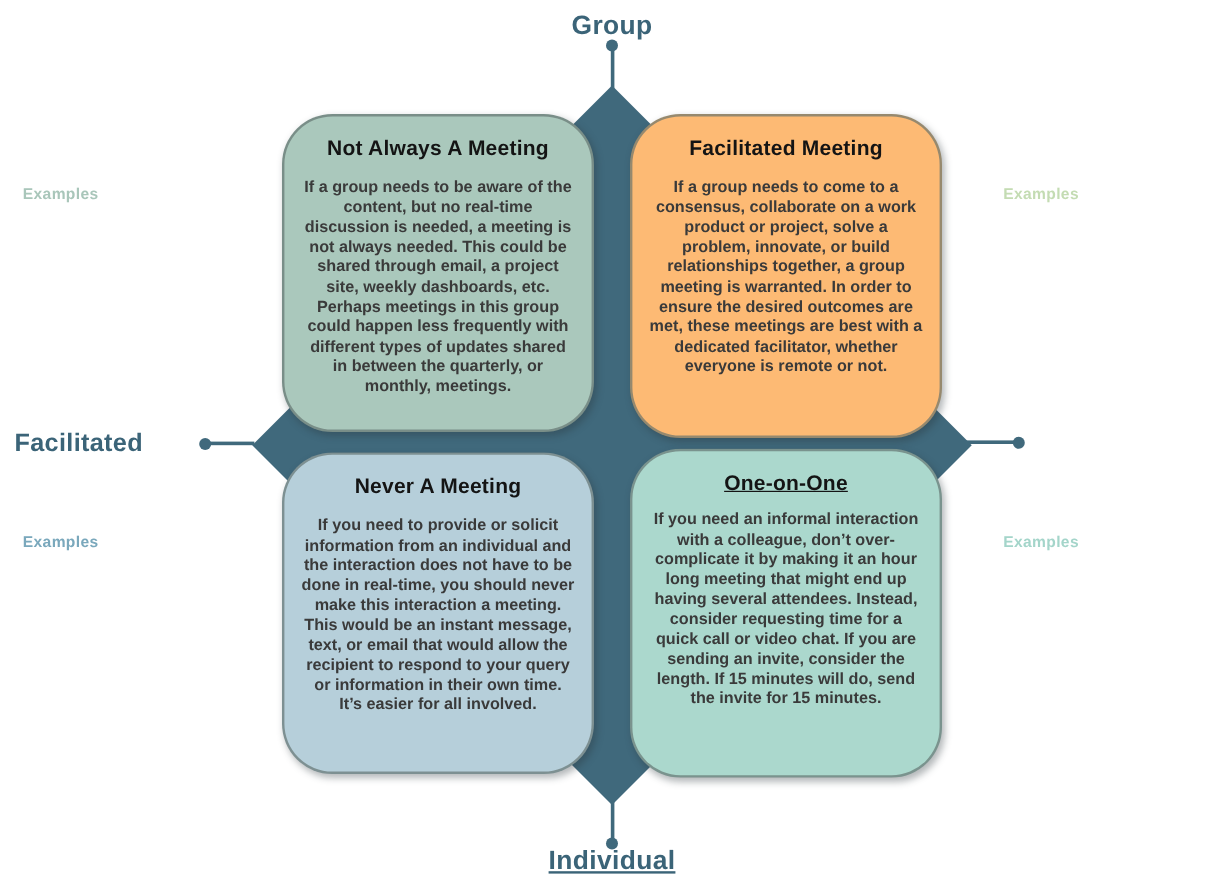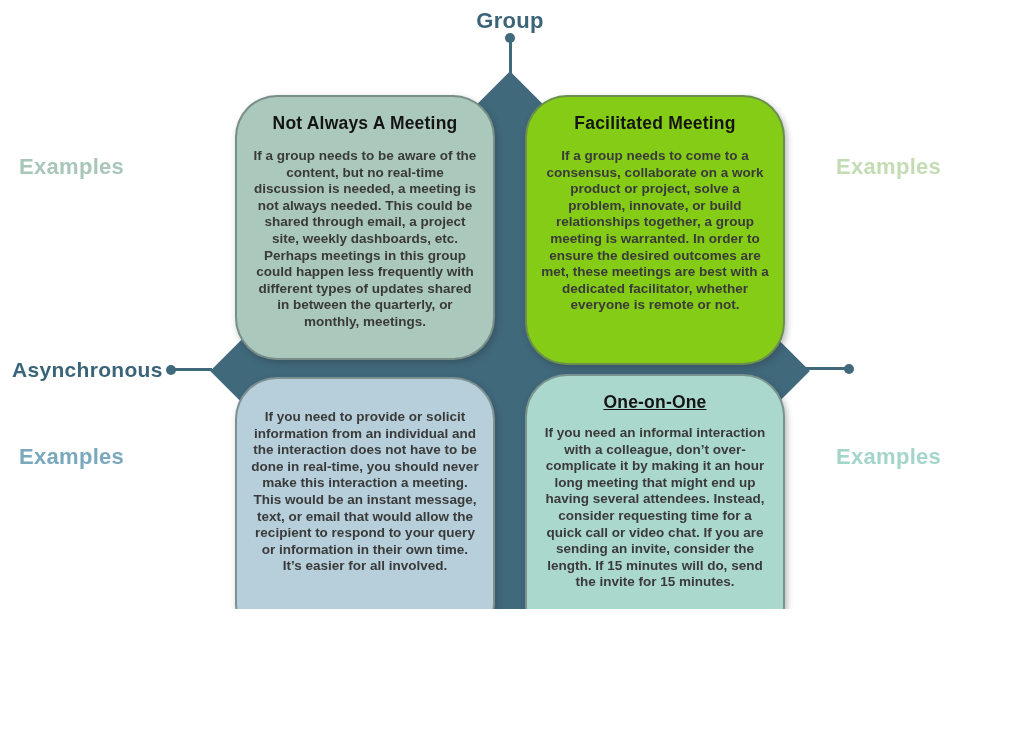--- a/index.html
+++ b/index.html
@@ -1,17 +1,17 @@
 <!DOCTYPE html>
 <html><head>
 <meta charset="utf-8">
 <style>
   html,body { margin:0; padding:0; background:#ffffff; }
   .canvas {
-    position:relative; width:1024px; height:609px; background:#ffffff;
+    position:relative; width:1024px; height:744px; background:#ffffff;
     font-family:"Liberation Sans", sans-serif; overflow:hidden;
   }
   
   .diamond {
     position:absolute; left:298px; top:159px; width:424px; height:424px;
     transform:rotate(45deg);
   }
   
   .axis-line { position:absolute; }
   .axis-line.v { width:3px; }
@@ -32,21 +32,21 @@
     box-shadow:2px 3px 6px rgba(40,52,56,0.35);
     padding:16px 14px 8px 14px; text-align:center; overflow:hidden;
   }
   .card.tl { left:235px; top:95px;  height:265px; }
   .card.tr { left:525px; top:95px;  height:270px; }
   .card.bl { left:235px; top:377px; height:268px; }
   .card.br { left:525px; top:374px; height:274px; }
   .card-title { font-size:17.5px; font-weight:bold; letter-spacing:0.2px; }
   .card-body  { margin-top:14px; font-size:13.5px; line-height:1.23;font-weight:bold; }
   
-  .examples { position:absolute; font-weight:bold; font-size:22px; letter-spacing:0.3px; }
+  .examples { position:absolute; font-weight:bold; font-size:13px; letter-spacing:0.3px; }
   .examples.tl { left:19px;  top:154px; }
   .examples.tr { left:836px; top:154px; }
   .examples.bl { left:19px;  top:444px; }
   .examples.br { left:836px; top:444px; }
 </style>
 </head>
 <body>
 
 <div class="canvas">
 
@@ -57,33 +57,34 @@
   <div class="axis-line h" style="left: 174px; top: 368px; width: 38px; background-color: rgb(64, 105, 124);"></div>
   <div class="axis-line h" style="left: 804px; top: 367px; width: 42px; background-color: rgb(64, 105, 124);"></div>
 
   <div class="axis-dot" style="left: 505px; top: 33px; background-color: rgb(64, 105, 124);"></div>
   <div class="axis-dot" style="left: 505px; top: 698px; background-color: rgb(64, 105, 124);"></div>
   <div class="axis-dot" style="left: 166px; top: 365px; background-color: rgb(64, 105, 124);"></div>
   <div class="axis-dot" style="left: 844px; top: 364px; background-color: rgb(64, 105, 124);"></div>
 
   <div class="axis-label top" style="color: rgb(59, 100, 120);">Group</div>
   <div class="axis-label bottom" style="color: rgb(59, 100, 120);">Individual</div>
-  <div class="axis-label left" style="color: rgb(59, 100, 120);">Asynchronous</div>
+  <div class="axis-label left" style="color: rgb(59, 100, 120);">Facilitated</div>
 
   <div class="card tl" style="background-color: rgb(170, 200, 188);">
     <div class="card-title" style="color: rgb(20, 20, 20);">Not Always A Meeting</div>
     <div class="card-body" style="color: rgb(58, 58, 58);">If a group needs to be aware of the content, but no real-time discussion is needed, a meeting is not always needed. This could be shared through email, a project site, weekly dashboards, etc. Perhaps meetings in this group could happen less frequently with different types of updates shared in between the quarterly, or monthly, meetings.</div>
   </div>
 
-  <div class="card tr" style="background-color: #84cc16;">
+  <div class="card tr" style="background-color: #fdba74;">
     <div class="card-title" style="color: rgb(20, 20, 20);">Facilitated Meeting</div>
     <div class="card-body" style="color: rgb(58, 58, 58);">If a group needs to come to a consensus, collaborate on a work product or project, solve a problem, innovate, or build relationships together, a group meeting is warranted. In order to ensure the desired outcomes are met, these meetings are best with a dedicated facilitator, whether everyone is remote or not.</div>
   </div>
 
   <div class="card bl" style="background-color: rgb(182, 207, 218);">
+    <div class="card-title" style="color: rgb(20, 20, 20);">Never A Meeting</div>
     <div class="card-body" style="color: rgb(58, 58, 58);">If you need to provide or solicit information from an individual and the interaction does not have to be done in real-time, you should never make this interaction a meeting. This would be an instant message, text, or email that would allow the recipient to respond to your query or information in their own time. It’s easier for all involved.</div>
   </div>
 
   <div class="card br" style="background-color: rgb(171, 216, 205);">
     <div class="card-title" style="color: rgb(20, 20, 20); text-decoration: underline;">One-on-One</div>
     <div class="card-body" style="color: rgb(58, 58, 58); margin-top: 12px;">If you need an informal interaction with a colleague, don’t over-complicate it by making it an hour long meeting that might end up having several attendees. Instead, consider requesting time for a quick call or video chat. If you are sending an invite, consider the length. If 15 minutes will do, send the invite for 15 minutes.</div>
   </div>
 
   <div class="examples tl" style="color: rgb(169, 198, 186);">Examples</div>
   <div class="examples tr" style="color: rgb(196, 220, 179);">Examples</div>

